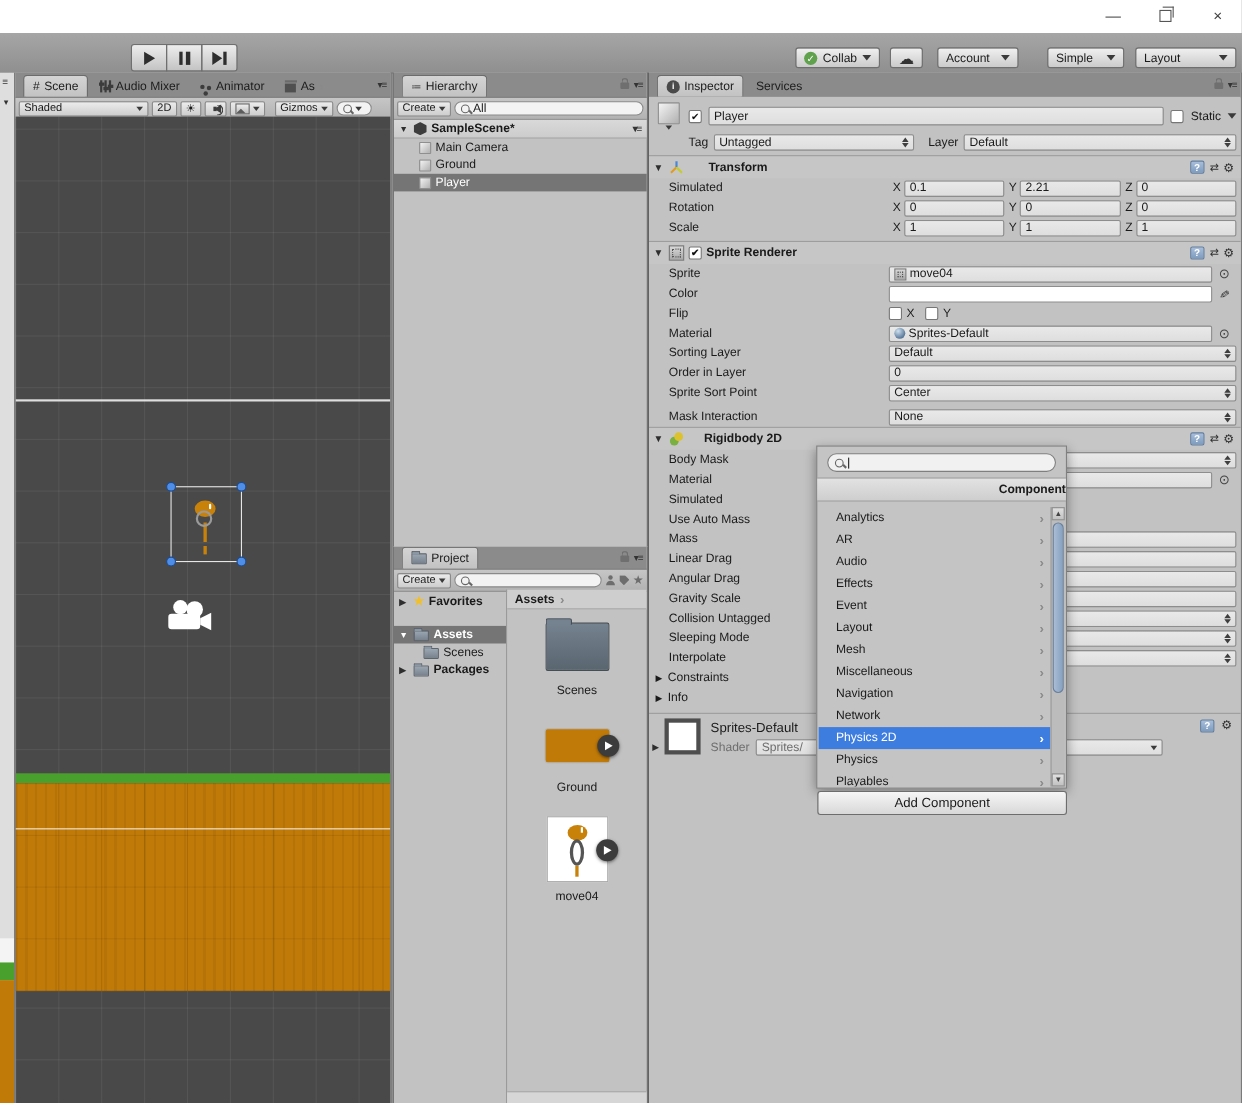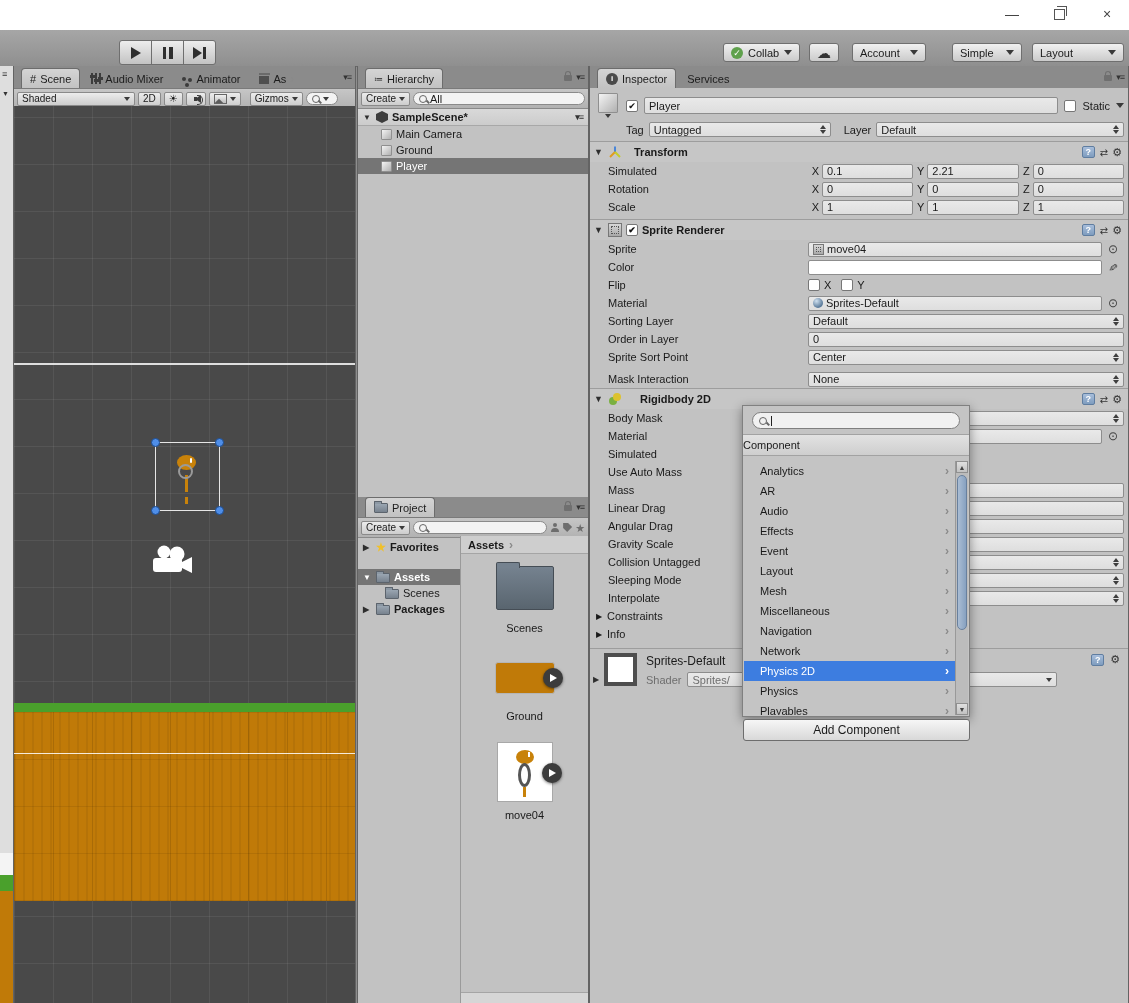--- a/index.html
+++ b/index.html
@@ -113,21 +113,21 @@
   .vec{flex:1;display:flex;align-items:center}
   .vec .fld{flex:1;margin-right:0}
   .vec .fld:last-child{margin-right:0}
   .sphere{width:10px;height:10px;border-radius:50%;background:radial-gradient(circle at 35% 30%,#cfe0ef,#5a7a9a 70%);flex:none}
   .spriteico{width:11px;height:11px;background:linear-gradient(#d8d8d8,#a8a8a8);border:1px solid #777;box-sizing:border-box;position:relative;flex:none}
   .spriteico::after{content:"";position:absolute;inset:2px;border:1px dotted #555}
   
   .popup{position:absolute;left:742px;top:405px;width:228px;height:312px;background:#c4c4c4;border:1px solid #808080;box-shadow:0 3px 10px rgba(0,0,0,.4);box-sizing:border-box;z-index:40}
   .psearch{margin:6px 9px 5px 9px;height:17px;border-radius:9px;background:#f1f1f1;border:1px solid #7f7f7f;display:flex;align-items:center;padding:0 6px;gap:4px;box-sizing:border-box}
   .pcaret{width:1px;height:10px;background:#222}
-  .phdr{height:20px;background:linear-gradient(#e2e2e2,#cecece);border-top:1px solid #a2a2a2;border-bottom:1px solid #a2a2a2;display:flex;align-items:center;justify-content:flex-start;font-weight:normal}
+  .phdr{height:20px;background:linear-gradient(#e2e2e2,#cecece);border-top:1px solid #a2a2a2;border-bottom:1px solid #a2a2a2;display:flex;align-items:center;justify-content:flex-end;font-weight:bold}
   .plist{position:absolute;top:55px;bottom:1px;left:1px;right:14px;overflow:hidden}
   .mi{height:20px;display:flex;align-items:center;padding:0 6px 0 16px}
   .mi .chev{margin-left:auto}
   .mi.sel{background:#3d7de0;color:#fff}
   .mi.sel .chev{color:#fff}
   .pscroll{position:absolute;top:55px;bottom:1px;right:1px;width:13px;background:#bcbcbc;border-left:1px solid #999;box-sizing:border-box}
   .sarrow{position:absolute;left:0;right:0;height:12px;display:flex;align-items:center;justify-content:center;font-size:7px;color:#444;background:linear-gradient(#e0e0e0,#c2c2c2);border:1px solid #909090;box-sizing:border-box}
   .sthumb{position:absolute;left:1px;right:1px;top:14px;height:155px;border-radius:6px;background:linear-gradient(90deg,#aabdd4,#87a1c0);border:1px solid #68809e;box-sizing:border-box}
   .addbtn{position:absolute;left:743px;top:719px;width:227px;height:22px;background:linear-gradient(#f6f6f6,#d8d8d8);border:1px solid #6d6d6d;border-radius:3px;display:flex;align-items:center;justify-content:center;font-size:12px;box-sizing:border-box;z-index:41}
   .matbar{position:relative;height:44px;border-top:1px solid #9d9d9d;margin-top:5px}
@@ -458,21 +458,21 @@
       </div>
 
       <div>
         <div class="comp-hdr">
           <span class="exp">▼</span>
           <svg width="14" height="14" viewBox="0 0 14 14">
             <path d="M7 7 V1.5" stroke="#4a86d8" stroke-width="2" fill="none"></path>
             <path d="M7 7 L2 12" stroke="#e09c20" stroke-width="2" fill="none"></path>
             <path d="M7 7 L12 12" stroke="#c6cc28" stroke-width="2" fill="none"></path>
           </svg>
-          <span style="margin-left:8px">Transform</span>
+          <span style="margin-left:18px">Transform</span>
           <span class="hdr-icons">
             <span class="help-icon">?</span>
             <span class="preset-icon">⇄</span>
             <span class="gear-icon">⚙</span>
           </span>
         </div>
         <div class="irow">
           <span class="ilabel">Simulated</span>
           <span class="vec">
             <span class="axis-lab">X</span>

